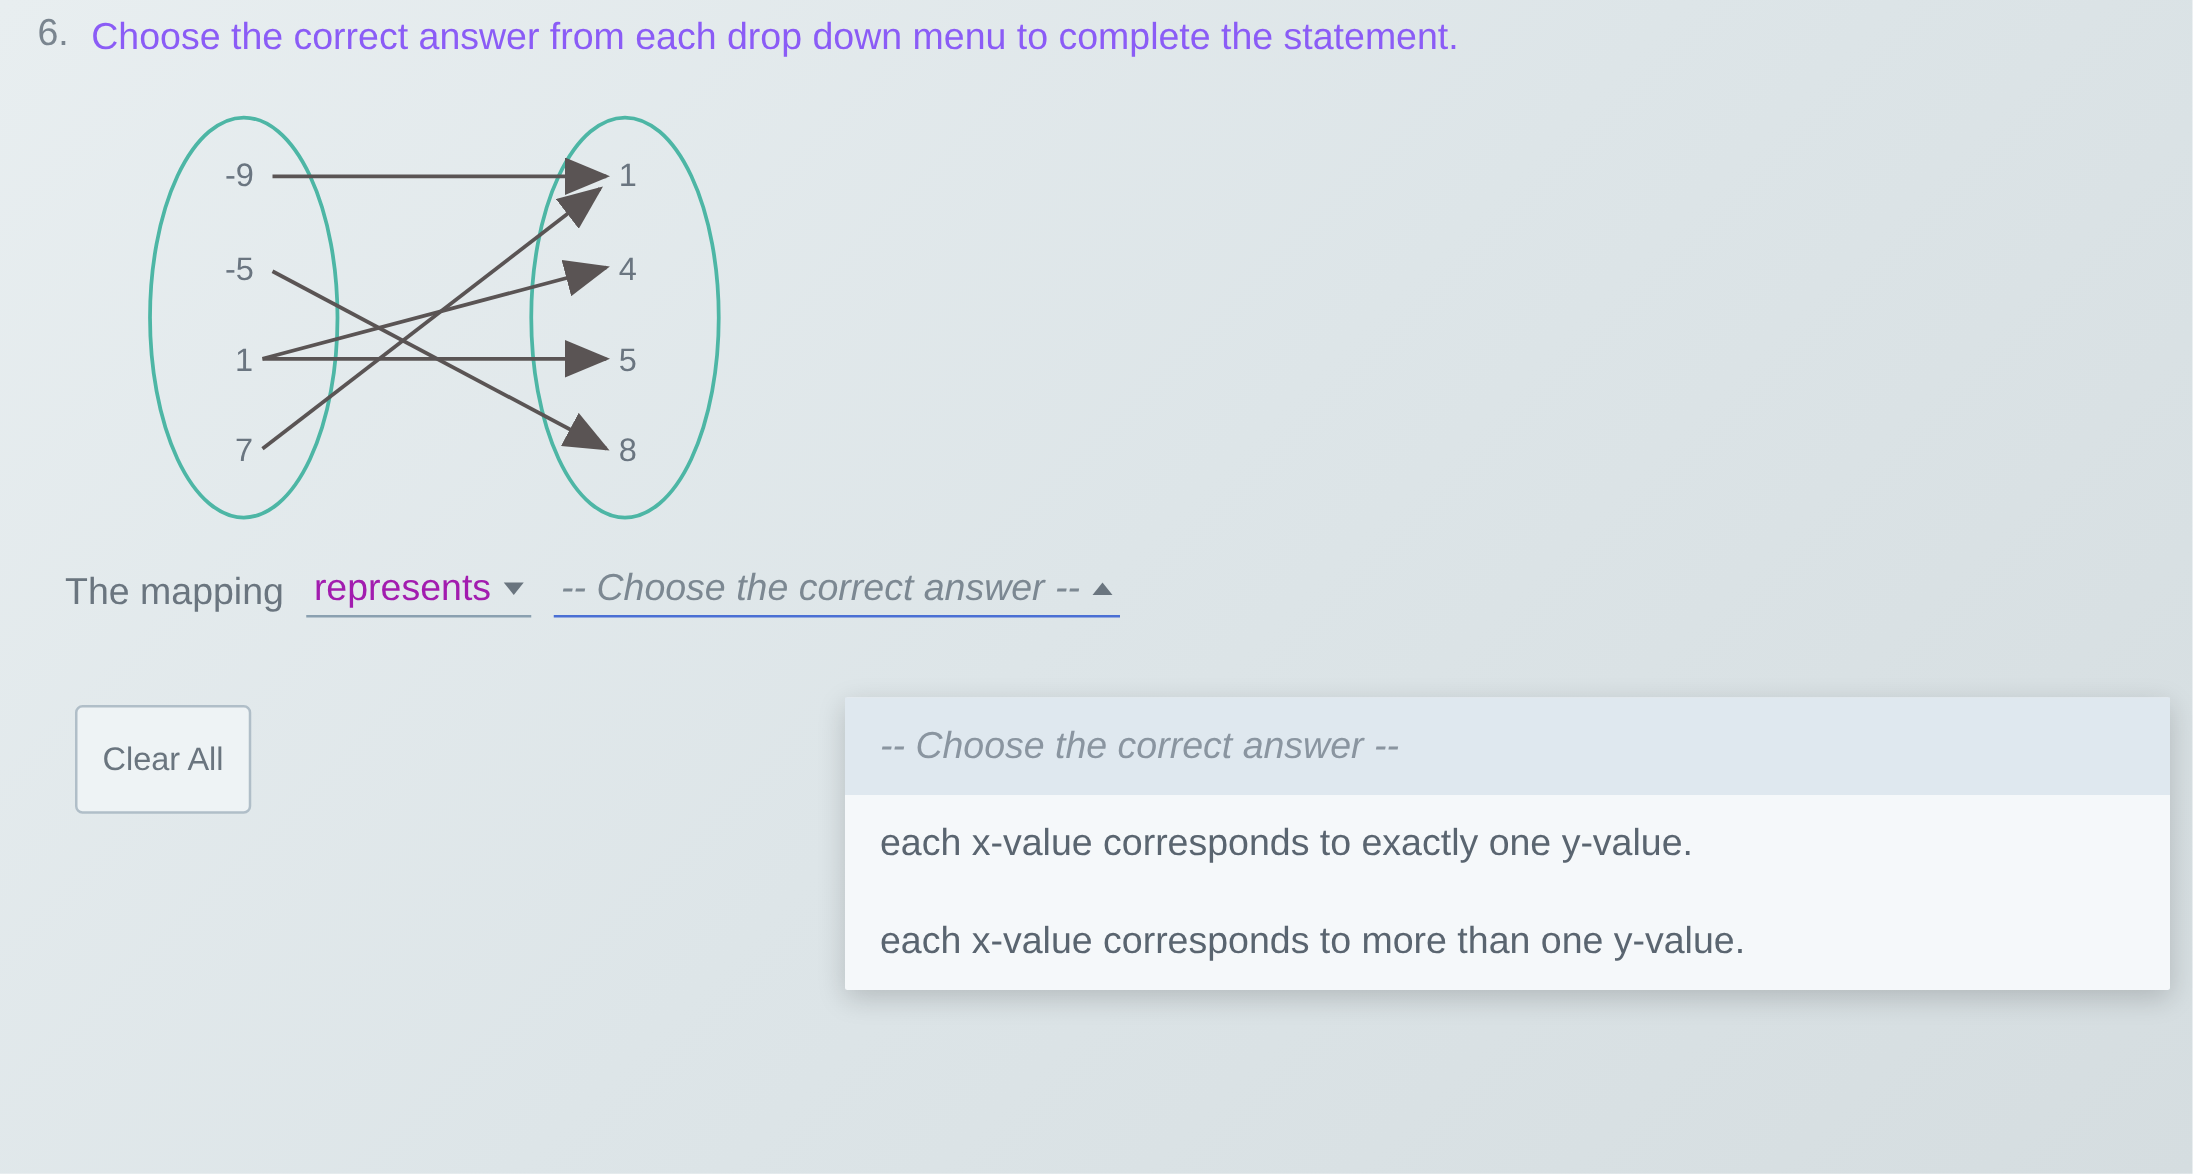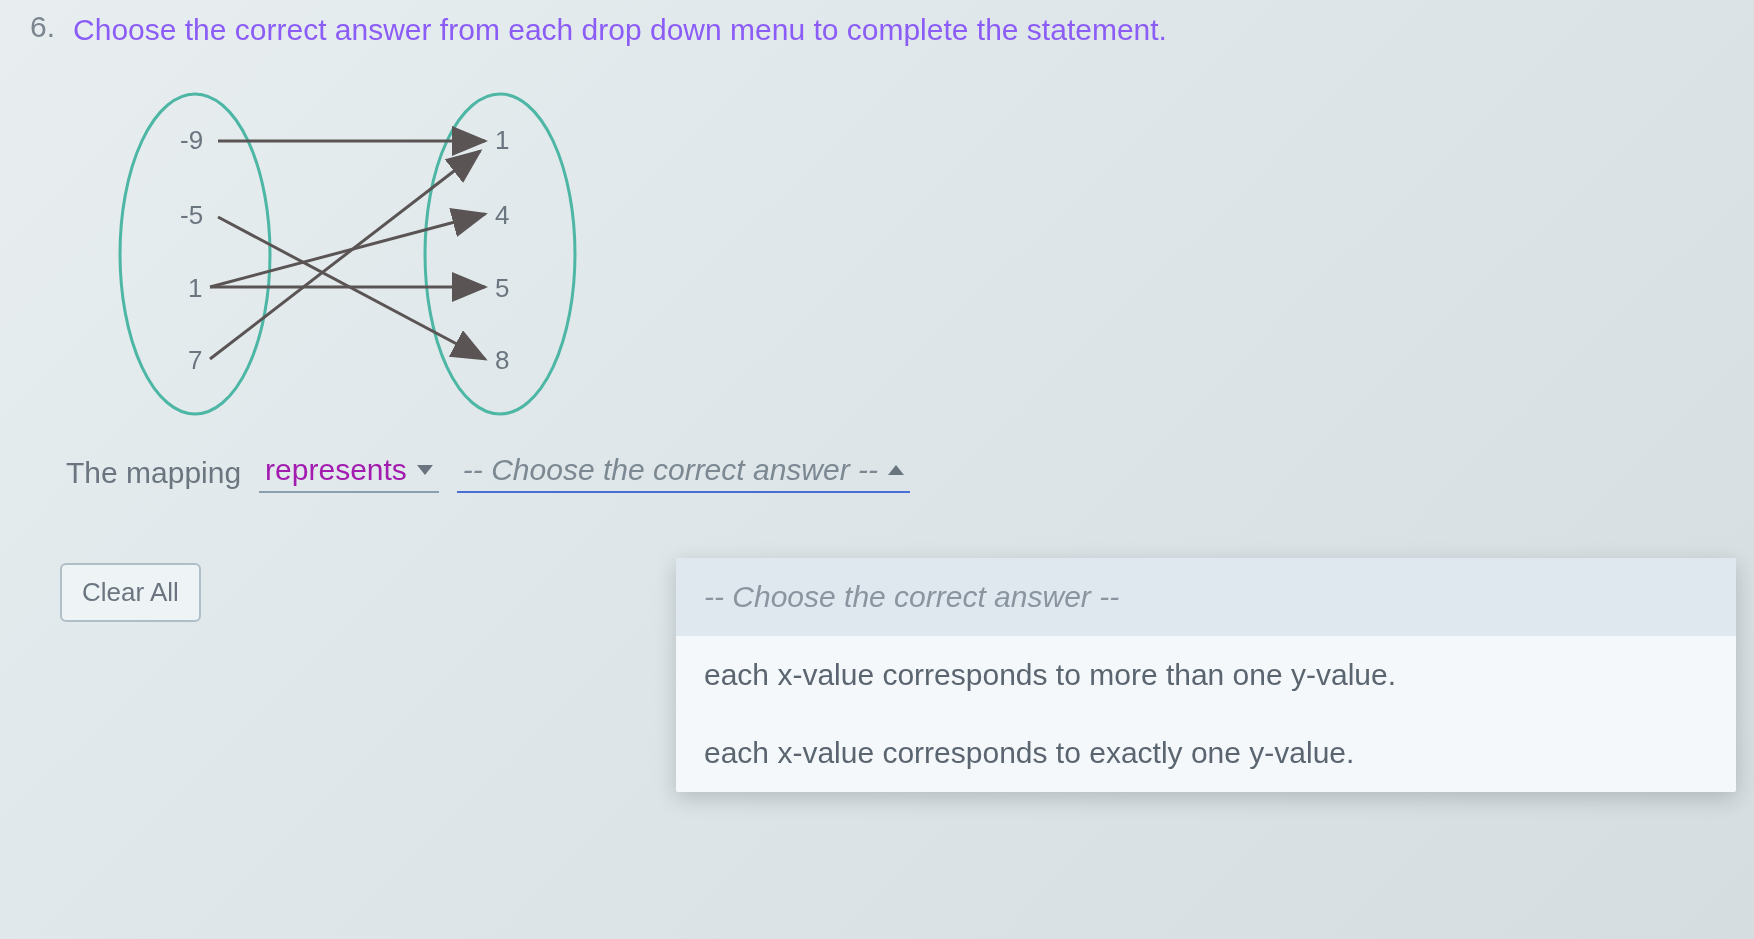--- a/index.html
+++ b/index.html
@@ -14,38 +14,38 @@
 }
 .container {
   padding: 10px 30px;
 }
 .question-row { display: flex; align-items: flex-start; gap: 18px; }
 .qnum { color: #7a858f; font-size: 30px; }
 .qtext { color: #8b5cf6; font-size: 30px; line-height: 1.3; }
 .diagram-wrap { margin: 30px 40px 10px 70px; }
 .statement {
   display: flex; align-items: center; gap: 18px;
-  font-size: 30px; color: #6a757f; margin: 20px 0 0 36px;
+  font-size: 30px; color: #6a757f; margin: 20px 0 0 22px;
   flex-wrap: wrap;
 }
 .dd {
   display: inline-flex; align-items: center; gap: 10px;
   border-bottom: 2px solid #8aa0b0;
   padding: 0 6px 4px 6px; cursor: pointer;
 }
 .dd.active { border-bottom-color: #4a6fd4; }
 .dd-label { font-size: 30px; color: #a21caf; }
 .dd-placeholder { font-style: italic; color: #7c8892; }
 .caret { width: 0; height: 0; border-left: 8px solid transparent; border-right: 8px solid transparent; }
 .caret-down { border-top: 10px solid #6a757f; }
 .caret-up { border-bottom: 10px solid #6a757f; }
 .clear-btn {
   margin: 70px 0 0 30px;
   border: 2px solid #b0bec8; background: #eef3f5;
-  color: #6a757f; font-size: 26px; padding: 12px 20px;
+  color: #6a757f; font-size: 26px; padding: 26px 20px;
   border-radius: 6px; cursor: pointer;
 }
 .dropdown-menu {
   position: absolute;
   left: 676px; top: 558px;
   width: 1060px;
   background: #f5f8fa;
   box-shadow: 0 6px 22px rgba(0,0,0,0.18);
   border-radius: 2px;
   z-index: 10;
@@ -109,15 +109,15 @@
       <span class="dd-label dd-placeholder">-- Choose the correct answer --</span>
       <span class="caret caret-up"></span>
     </span>
   </div>
 
   <button class="clear-btn">Clear All</button>
 </div>
 
 <div class="dropdown-menu">
   <div class="opt placeholder">-- Choose the correct answer --</div>
+  <div class="opt">each x-value corresponds to exactly one y-value.</div>
   <div class="opt">each x-value corresponds to more than one y-value.</div>
-  <div class="opt">each x-value corresponds to exactly one y-value.</div>
 </div>
 
 </body></html>

